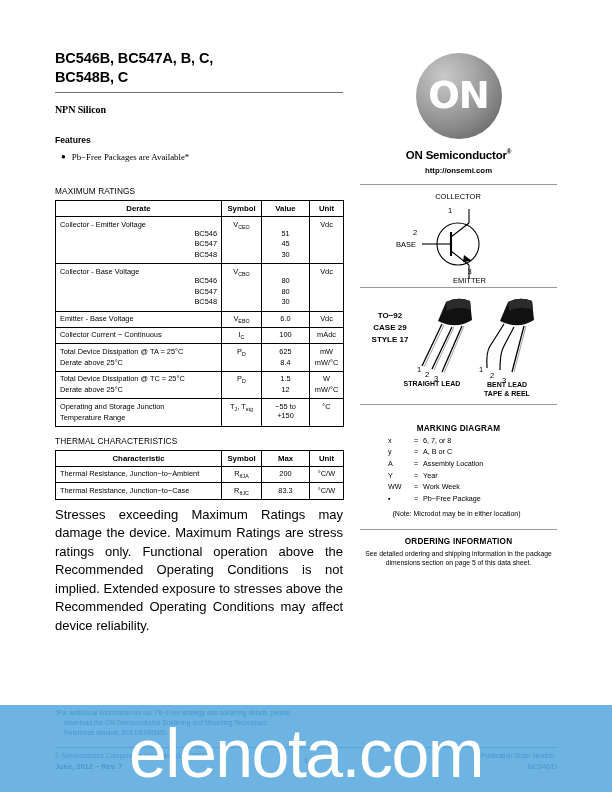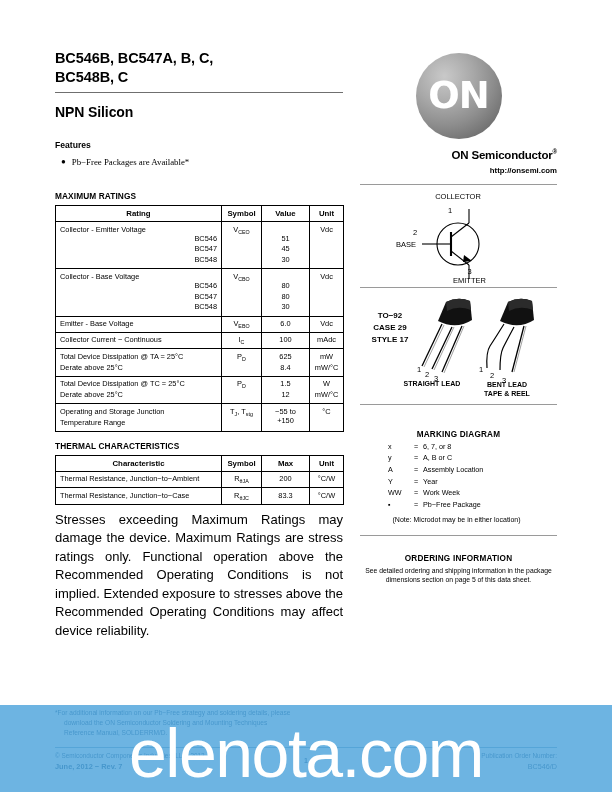--- a/index.html
+++ b/index.html
@@ -44,43 +44,44 @@
     border-top: 1.6px solid #6f6f6f;
     margin: 6px 0 11px 0;
   }
   .product-title {
     font-size: 17px;
     font-weight: bold;
     letter-spacing: -0.2px;
     margin-bottom: 5px;
   }
   .product-subtitle {
-    font-size: 14px;
+    font-size: 10px;
     font-weight: bold;
     letter-spacing: -0.1px;
+    font-family: Liberation Serif, serif;
   }
   .features-head {
     font-size: 8.6px;
     font-weight: bold;
     margin-top: 20px;
     margin-bottom: 7px;
   }
   .feature-item {
     font-family: "Liberation Serif", serif;
     font-size: 8.8px;
     display: flex;
     gap: 6px;
     padding-left: 6px;
   }
   .feature-bullet { font-size: 8px; line-height: 1.25; }
 
   
   .tbl-caption {
     font-size: 8.3px;
-    font-weight: bold;
+    font-weight: normal;
     margin-top: 24px;
     margin-bottom: 4px;
     letter-spacing: 0.1px;
   }
   table.spec {
     border-collapse: collapse;
     width: 288px;
     table-layout: fixed;
   }
   table.spec th, table.spec td {
@@ -108,21 +109,21 @@
   .disclaimer {
     font-size: 13px;
     line-height: 1.42;
     text-align: justify;
     margin-top: 6px;
     width: 288px;
   }
 
   
   .logo-wrap {
-    text-align: right;
+    text-align: center;
     padding-top: 4px;
   }
   .logo-ball {
     width: 86px; height: 86px;
     margin: 0 auto;
     border-radius: 50%;
     background:
       radial-gradient(circle at 33% 27%, #c9c9c9 0%, #a8a8a8 34%, #8d8d8d 58%, #6e6e6e 82%, #5e5e5e 100%);
     position: relative;
     display: flex;
@@ -274,21 +275,21 @@
     <div class="tbl-caption">MAXIMUM RATINGS</div>
     <table class="spec">
       <colgroup>
         <col style="width:166px">
           <col style="width:40px">
           <col style="width:48px">
           <col style="width:34px">
       </colgroup>
       <thead>
         <tr>
-          <th class="c-rating" style="text-align:center">Rating</th>
+          <th class="c-rating" style="text-align:center">Derate</th>
           <th>Symbol</th>
           <th>Value</th>
           <th>Unit</th>
         </tr>
       </thead>
       <tbody>
 
         <tr>
           <td class="c-rating">
             <div>Collector - Emitter Voltage</div>
@@ -514,21 +515,21 @@
       </svg>
       <div style="position:absolute;left:22px;top:92px;width:100px;text-align:center;font-size:7px;font-weight:bold;">STRAIGHT LEAD</div>
       <div style="position:absolute;left:104px;top:92px;width:86px;text-align:center;font-size:7px;font-weight:bold;line-height:1.35;">
         <div>BENT LEAD</div>
         <div>TAPE &amp; REEL</div>
       </div>
     </div>
 
     <div class="hrule" style="margin-top:12px"></div>
 
-    <div class="sec-title" style="margin-top:25px">MARKING DIAGRAM</div>
+    <div class="sec-title" style="margin-top:19px">MARKING DIAGRAM</div>
 
     <div class="legend">
       <div class="legend-row">
         <span class="legend-key">x</span>
         <span class="legend-dash">=</span>
         <span>6, 7, or 8</span>
       </div>
       <div class="legend-row">
         <span class="legend-key">y</span>
         <span class="legend-dash">=</span>
@@ -552,21 +553,21 @@
       <div class="legend-row">
         <span class="legend-key">▪</span>
         <span class="legend-dash">=</span>
         <span>Pb−Free Package</span>
       </div>
     </div>
     <div class="legend-note">(Note: Microdot may be in either location)</div>
 
     <div class="hrule" style="margin-top:12px"></div>
 
-    <div class="sec-title" style="margin-top:18px">ORDERING INFORMATION</div>
+    <div class="sec-title" style="margin-top:7px">ORDERING INFORMATION</div>
     <div class="order-body">
       <div>See detailed ordering and shipping information in the package</div>
       <div>dimensions section on page 5 of this data sheet.</div>
     </div>
   </div>
 
   <div class="footnote">
     <div>*For additional information on our Pb−Free strategy and soldering details, please</div>
     <span class="ind">download the ON Semiconductor Soldering and Mounting Techniques</span>
     <span class="ind">Reference Manual, SOLDERRM/D.</span>

